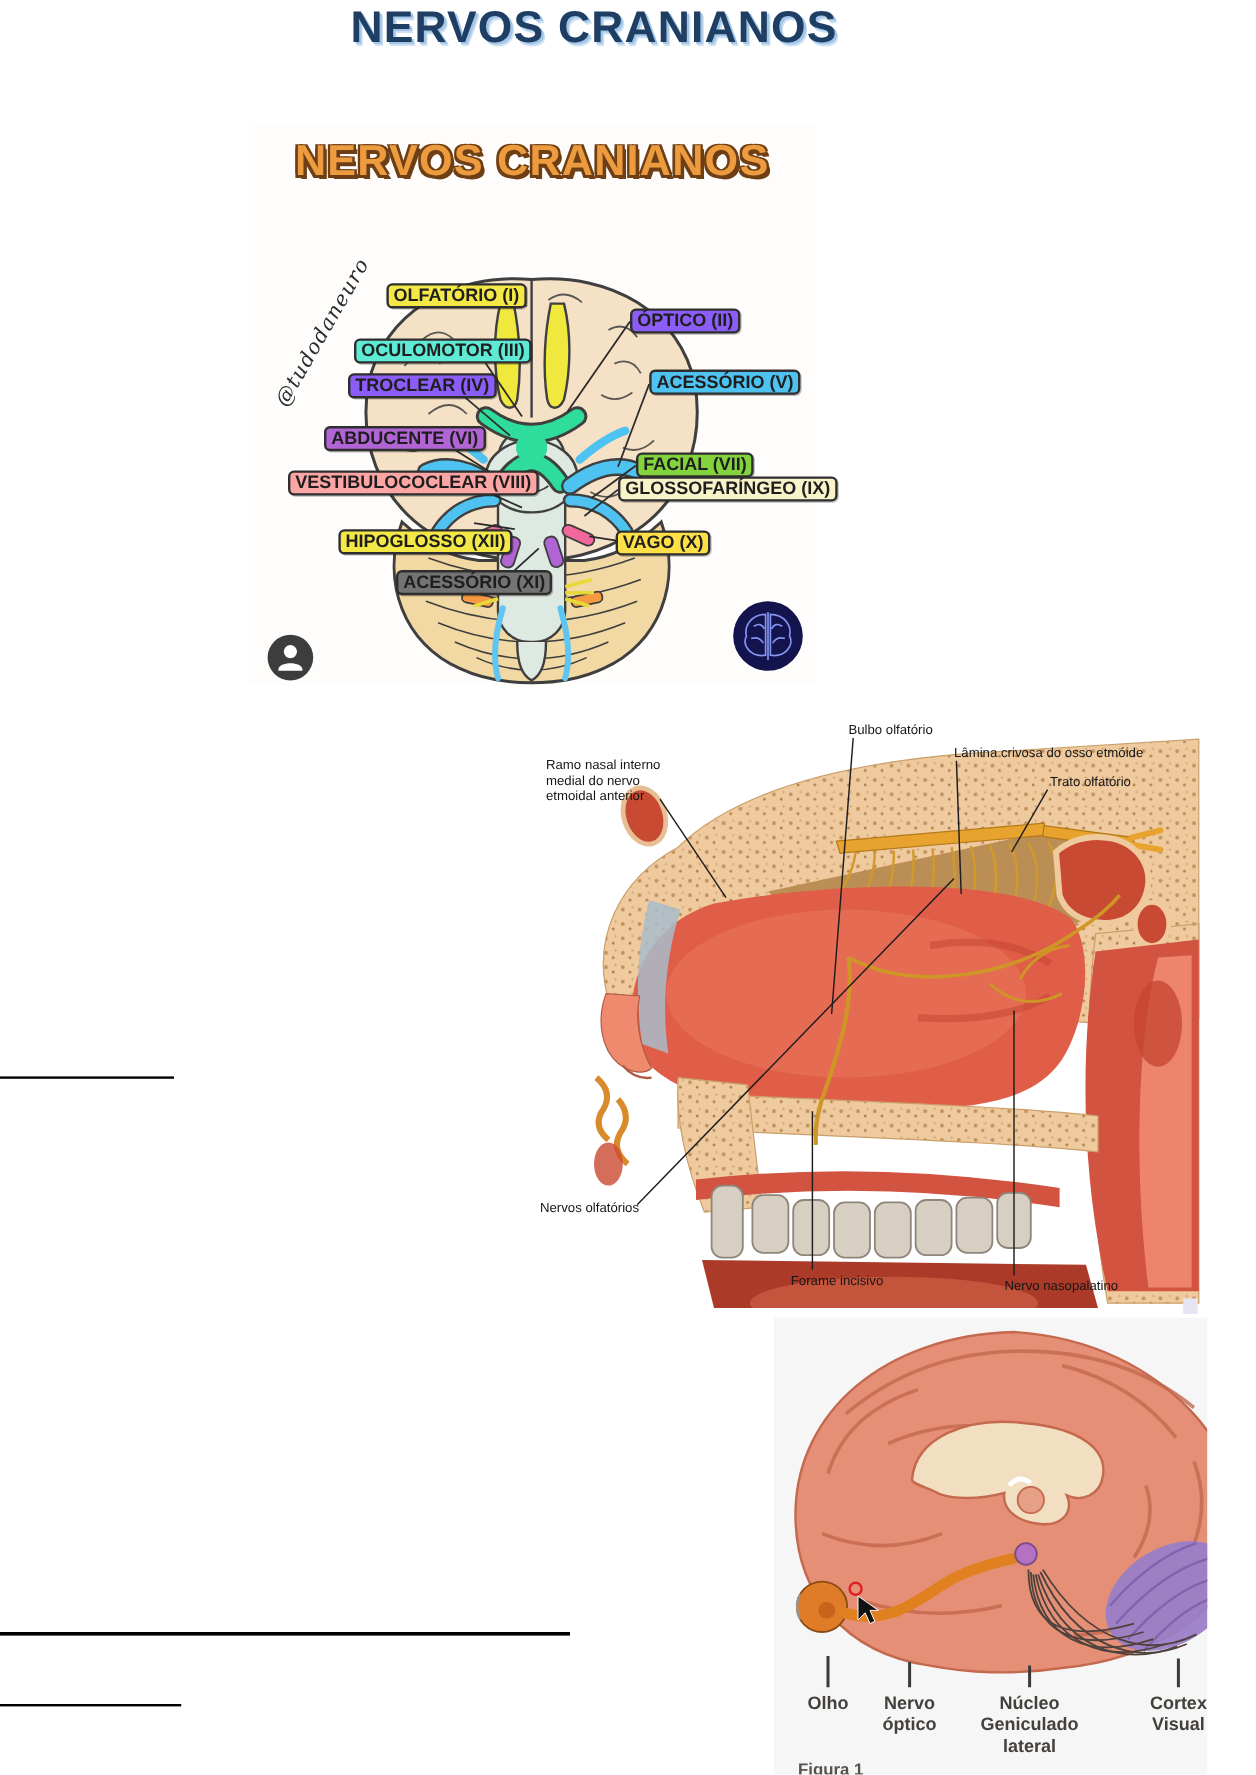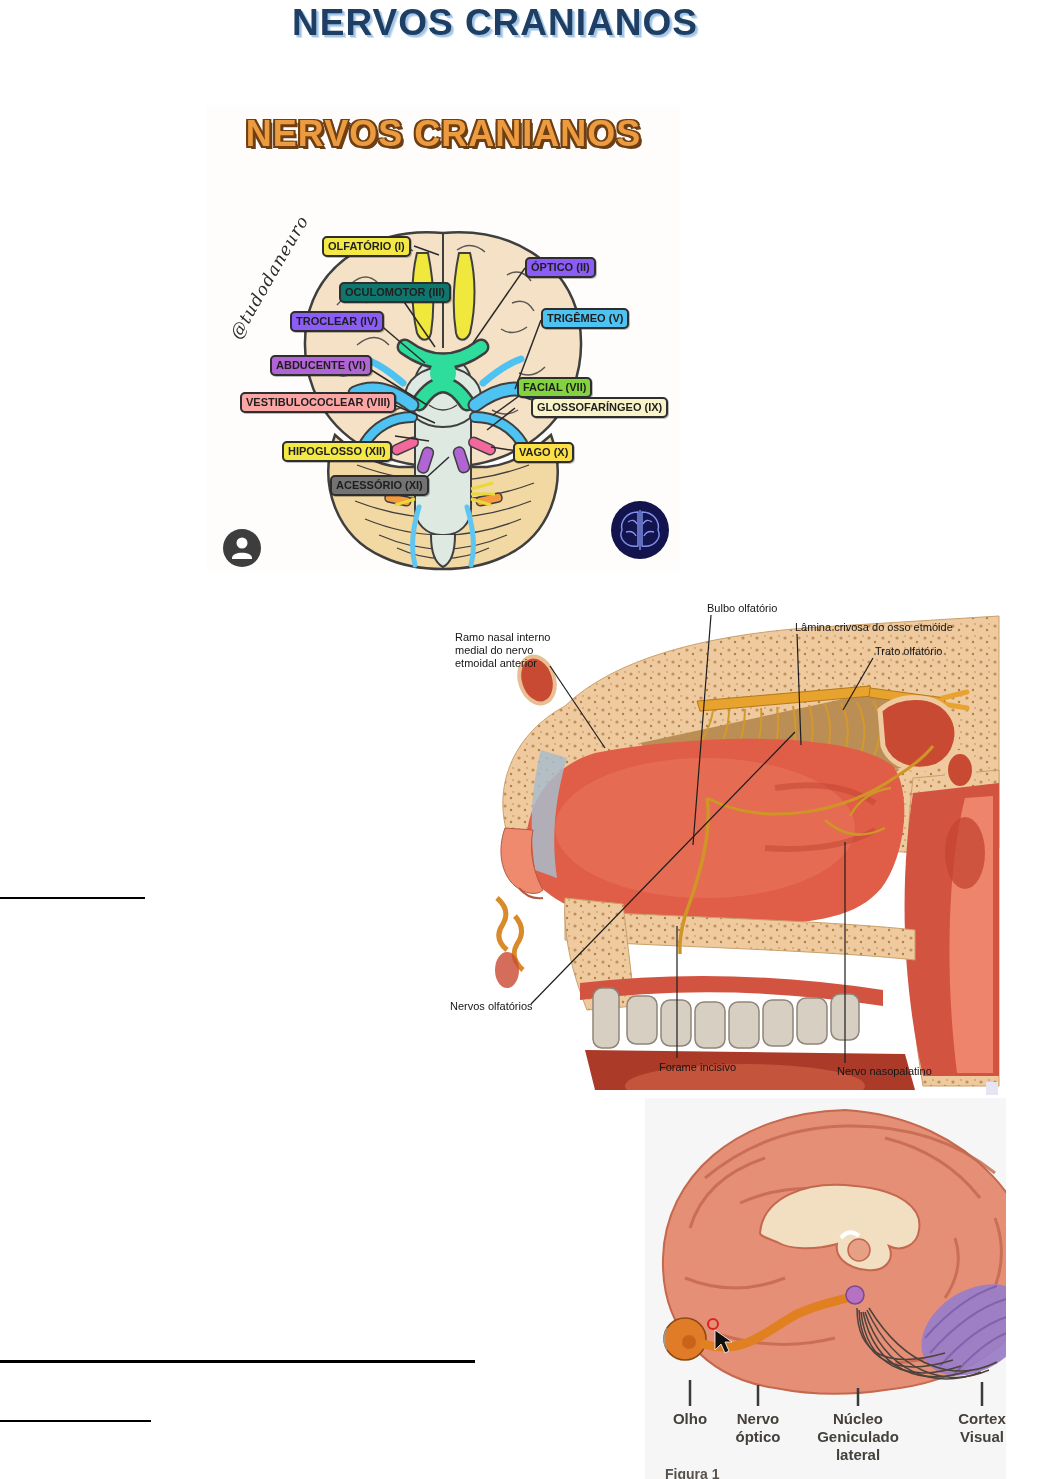--- a/index.html
+++ b/index.html
@@ -21,21 +21,21 @@
     text-shadow:-2px -1px 0 #6e3f14,2px -1px 0 #6e3f14,-2px 2px 0 #6e3f14,2px 2px 0 #6e3f14,3px 3px 0 #6e3f14;
   }
   .watermark{
     position:absolute;left:-28px;top:162px;width:180px;text-align:center;
     transform:rotate(-60deg);font-family:"DejaVu Serif",serif;font-style:italic;
     font-size:17px;color:#2b2b2b;letter-spacing:1px;
   }
   .poster-art{position:absolute;left:0;top:0;}
   .plabel{
     position:absolute;white-space:nowrap;border:2px solid #2e2e2e;border-radius:5px;
-    padding:2px 4px;font-size:11px;font-weight:bold;color:#1e1e1e;text-align:center;
+    padding:2px 4px;font-size:15px;font-weight:bold;color:#1e1e1e;text-align:center;
     box-shadow:1px 1px 0 rgba(0,0,0,.25);line-height:13px;
   }
   .poster-icon{position:absolute;}
   
   .nasal-fig{position:absolute;left:445px;top:598px;}
   .visual-fig{position:absolute;left:645px;top:1098px;}
   .fig-label{font-size:11px;fill:#161616;}
   .vlabel{font-size:15px;font-weight:bold;fill:#44403c;}
   .vcaption{font-size:14px;font-weight:bold;fill:#57524e;}
   .leader{stroke:#1d1d1d;stroke-width:1.2;fill:none;}
@@ -151,27 +151,27 @@
         <line x1="188" y1="331" x2="222" y2="336"></line>
         <line x1="220" y1="372" x2="242" y2="352"></line>
       </g>
     </svg>
 
     <div class="poster-title">NERVOS CRANIANOS</div>
     <div class="watermark">@tudodaneuro</div>
 
     <div class="plabel" style="left:115px;top:131px;background:#f3e845;">OLFATÓRIO (I)</div>
     <div class="plabel" style="left:318px;top:152px;background:#8b5cf6;">ÓPTICO (II)</div>
-    <div class="plabel" style="left:88px;top:177px;background:#0f766e;margin-left:44px;">OCULOMOTOR (III)</div>
+    <div class="plabel" style="left:88px;top:177px;background:#5eead4;">OCULOMOTOR (III)</div>
     <div class="plabel" style="left:83px;top:206px;background:#8b5cf6;">TROCLEAR (IV)</div>
-    <div class="plabel" style="left:334px;top:203px;background:#4ec2f0;">TRIGÊMEO (V)</div>
+    <div class="plabel" style="left:334px;top:203px;background:#4ec2f0;">ACESSÓRIO (V)</div>
     <div class="plabel" style="left:63px;top:250px;background:#b164d4;text-align:center;">ABDUCENTE (VI)</div>
-    <div class="plabel" style="left:310px;top:272px;background:#82d33e;">FACIAL (VII)</div>
+    <div class="plabel" style="left:323px;top:272px;background:#82d33e;">FACIAL (VII)</div>
     <div class="plabel" style="left:33px;top:287px;background:#fca5a5;">VESTIBULOCOCLEAR (VIII)</div>
-    <div class="plabel" style="left:308px;top:292px;background:#f8f3c8;margin-left:16px;">GLOSSOFARÍNGEO (IX)</div>
+    <div class="plabel" style="left:308px;top:292px;background:#f8f3c8;">GLOSSOFARÍNGEO (IX)</div>
     <div class="plabel" style="left:306px;top:337px;background:#fde047;">VAGO (X)</div>
     <div class="plabel" style="left:123px;top:370px;background:#737373;">ACESSÓRIO (XI)</div>
     <div class="plabel" style="left:75px;top:320px;background:#f3e845;margin-top:16px;">HIPOGLOSSO (XII)</div>
 
     <svg class="poster-icon" style="left:15px;top:423px;" width="40" height="40" viewBox="0 0 40 40">
       <circle cx="20" cy="20" r="19" fill="#3d3d3d"></circle>
       <circle cx="20" cy="15" r="5.5" fill="#ffffff"></circle>
       <path d="M10,30 C10,23 30,23 30,30 L30,31 L10,31 Z" fill="#ffffff"></path>
     </svg>
     <svg class="poster-icon" style="left:403px;top:395px;" width="60" height="60" viewBox="0 0 60 60">

